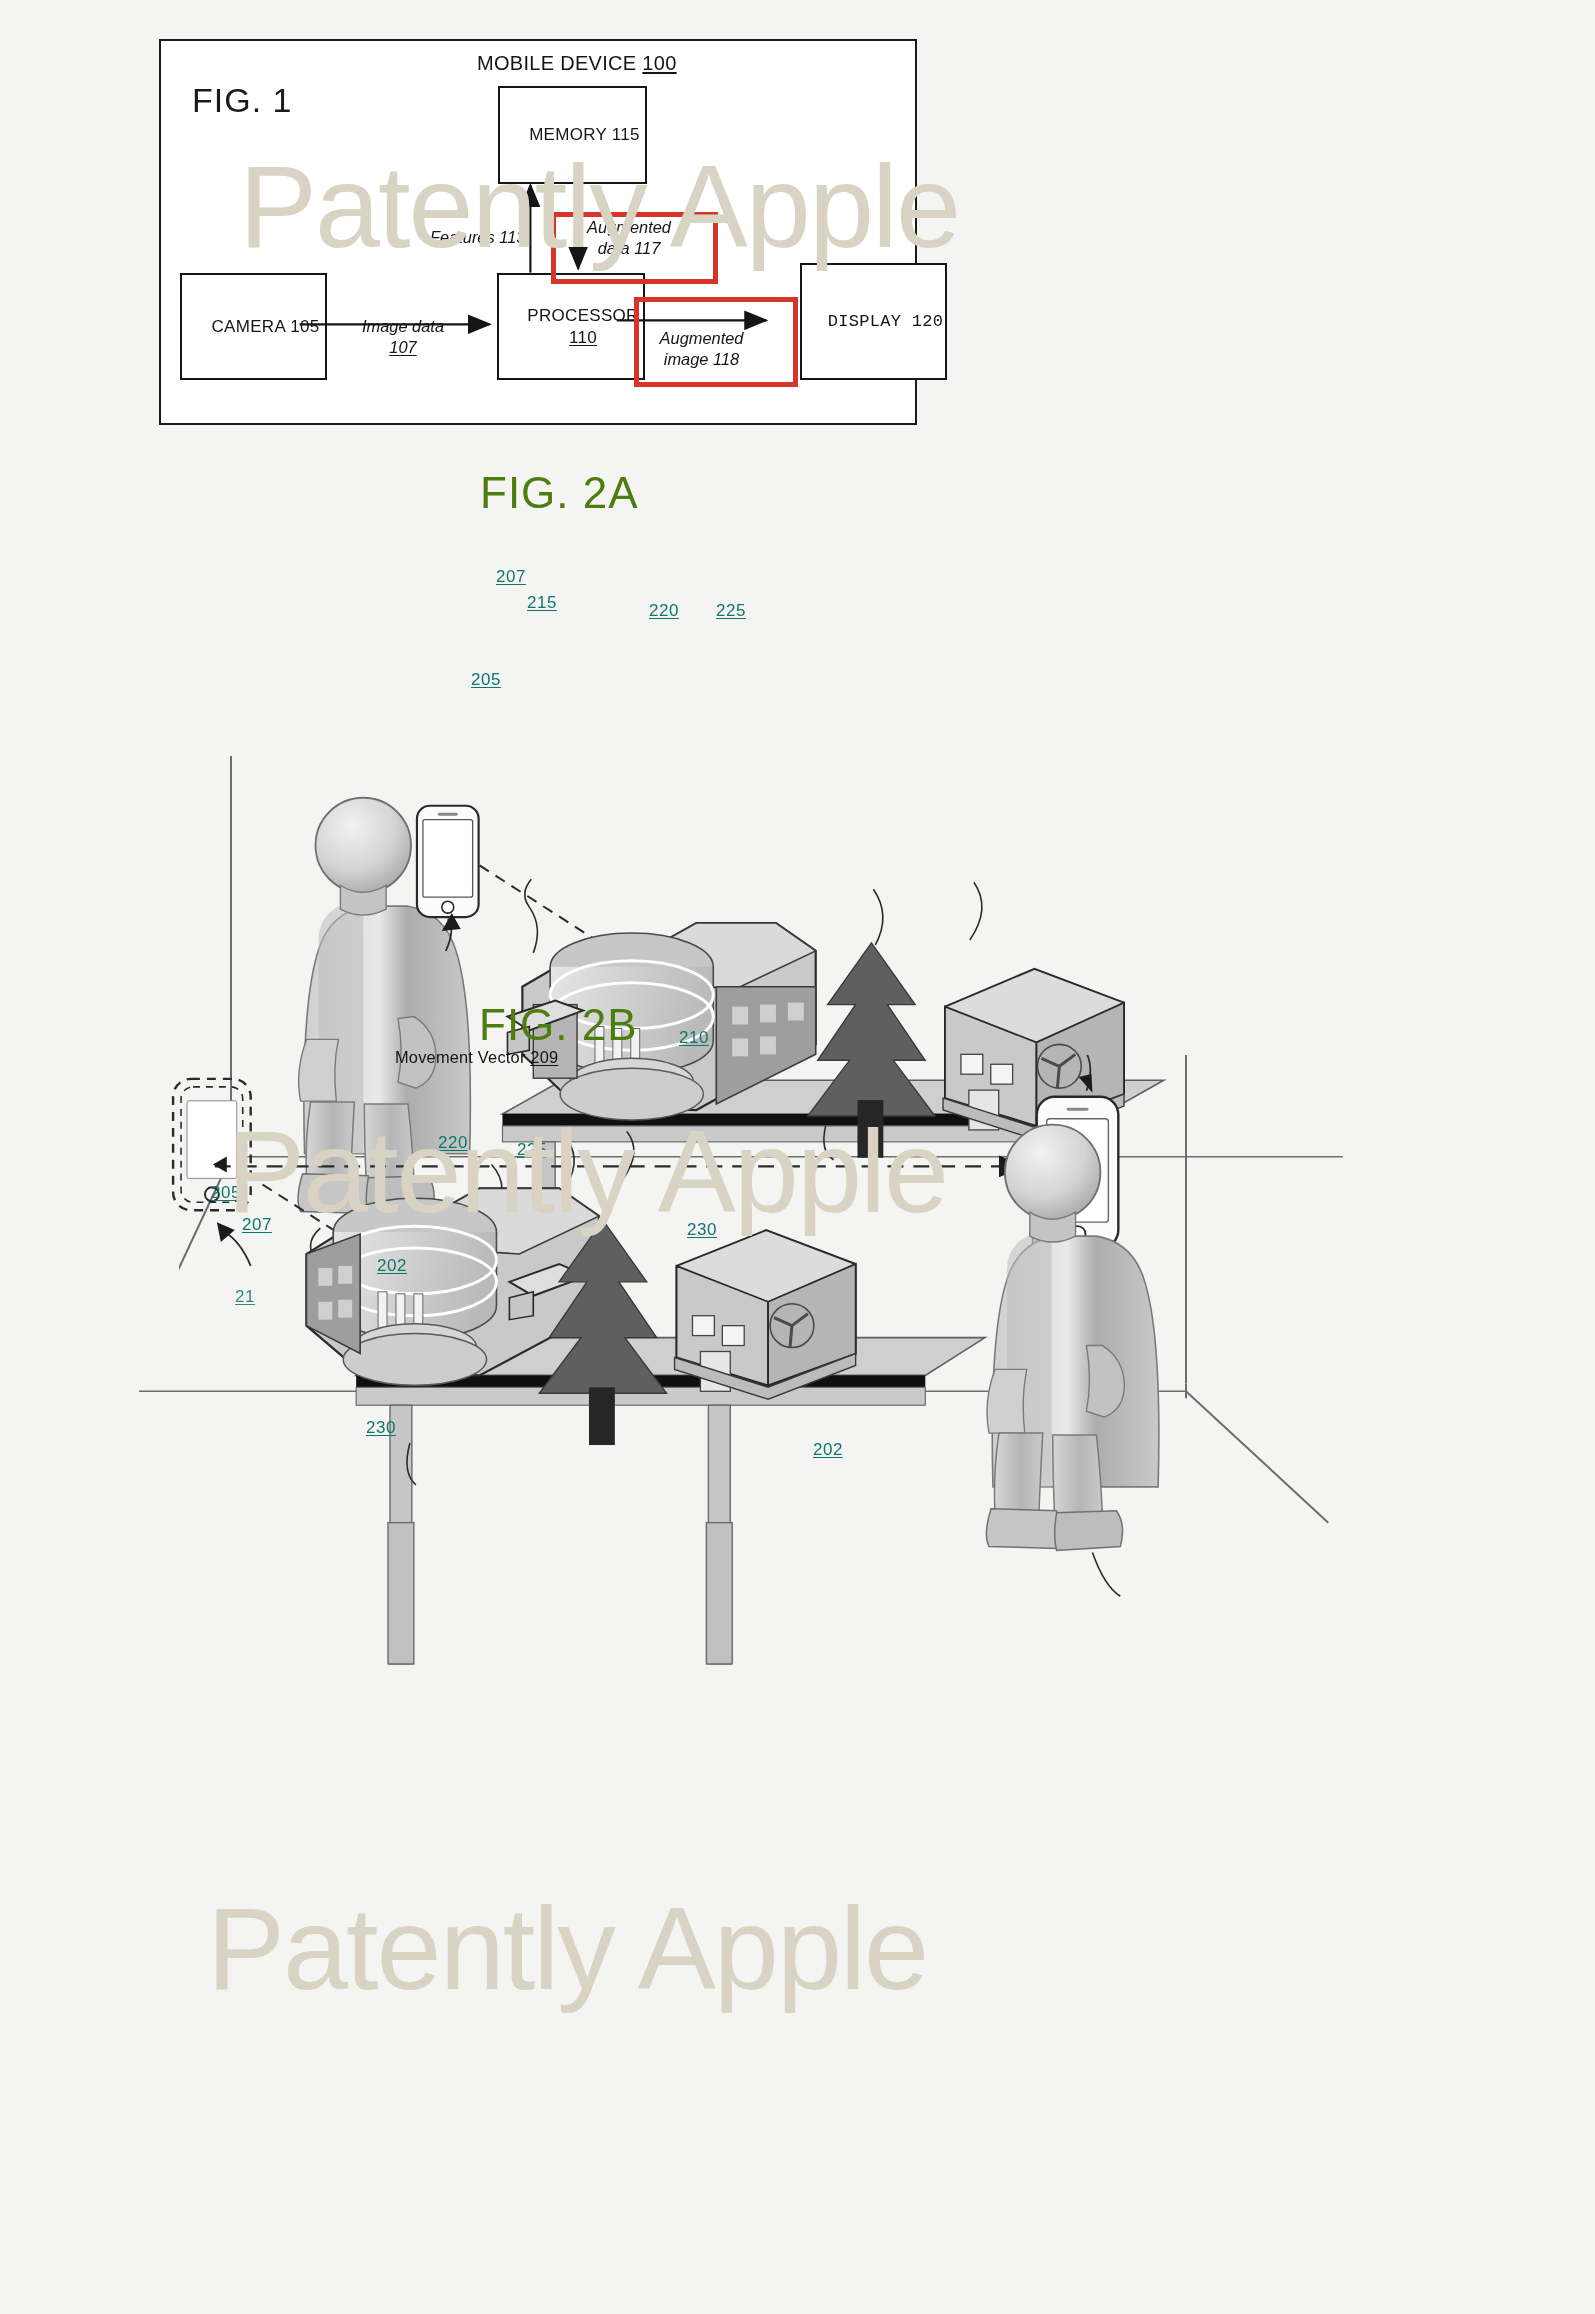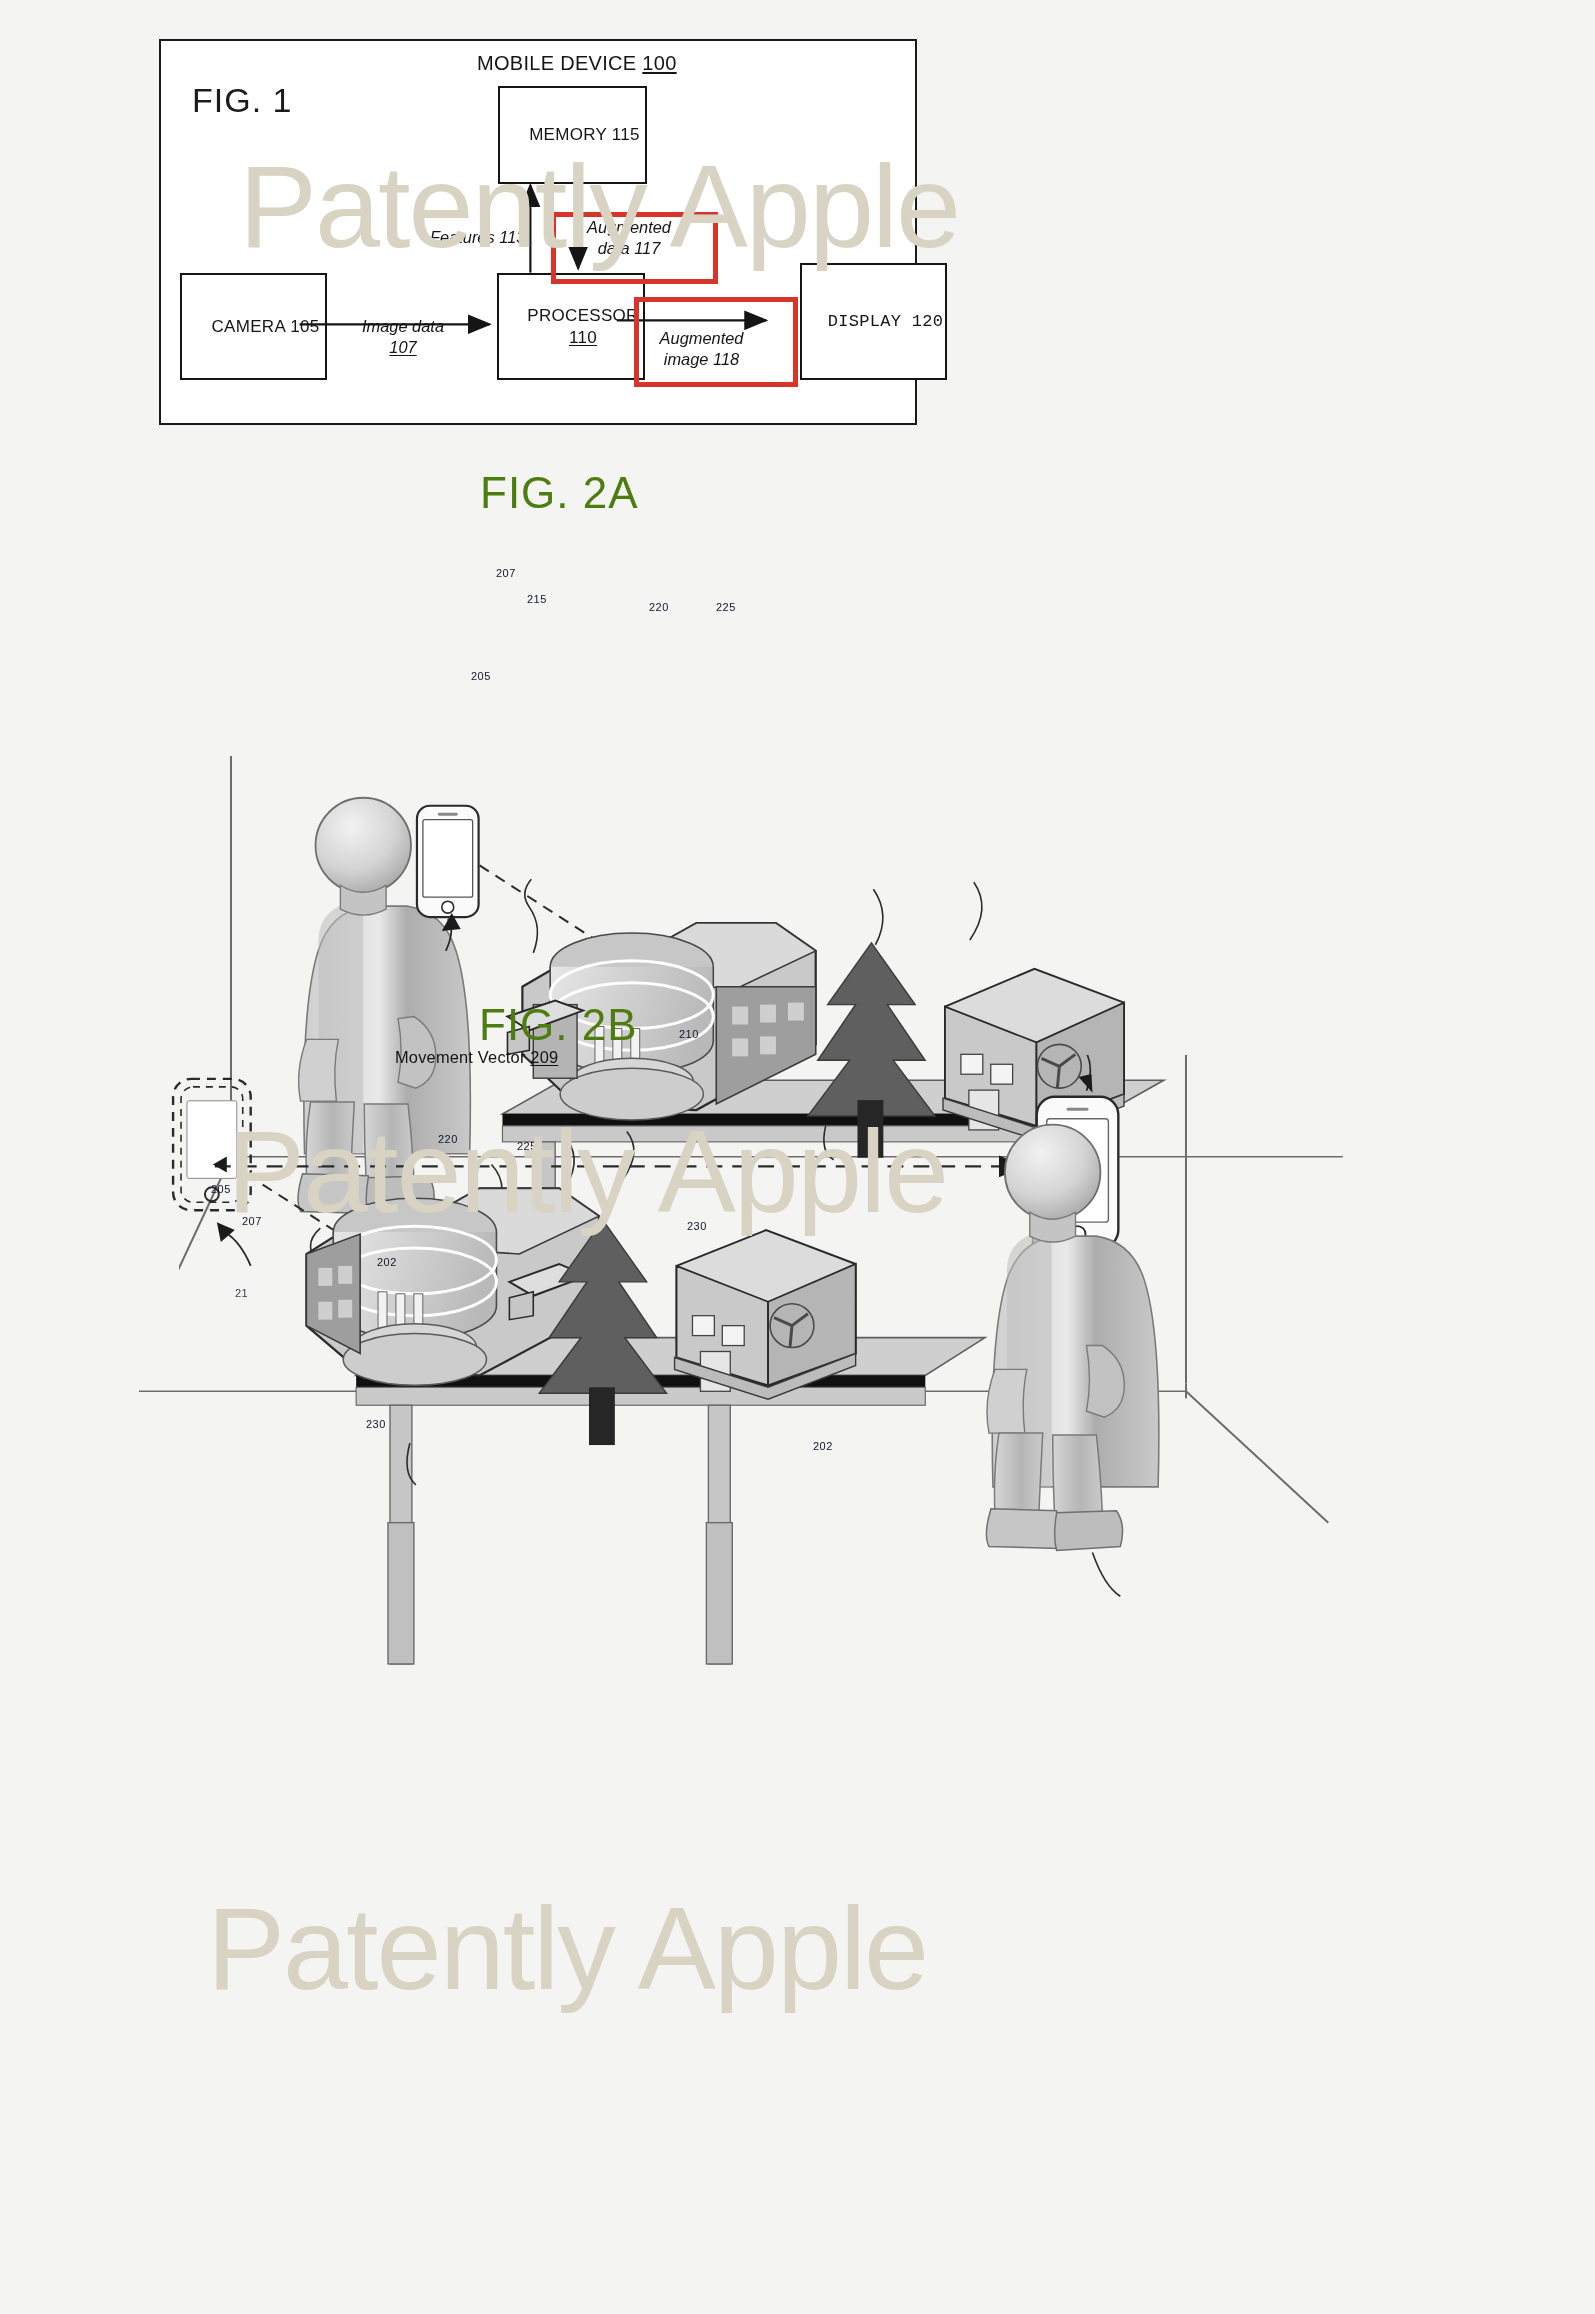--- a/index.html
+++ b/index.html
@@ -71,22 +71,22 @@
 
   
   .figtitle{
     position:absolute;font-size:44px;color:#4d7c0f;letter-spacing:1px;z-index:45;
   }
   #fig2a-title{left:480px;top:468px;}
   #fig2b-title{left:479px;top:1000px;}
 
   
   .ref{
-    position:absolute;font-size:11px;color:#0f172a;z-index:38;
-    text-underline-offset:2px;letter-spacing:0.5px;
+    position:absolute;font-size:17px;color:#0f766e;z-index:38;
+    text-decoration:underline;text-underline-offset:2px;letter-spacing:0.5px;
   }
   .txtlabel{position:absolute;font-size:16.4px;color:#141414;z-index:38;letter-spacing:0.2px;}
 
   
   .scene{position:absolute;z-index:15;}
 </style>
 </head>
 <body>
 
 <div class="page">

